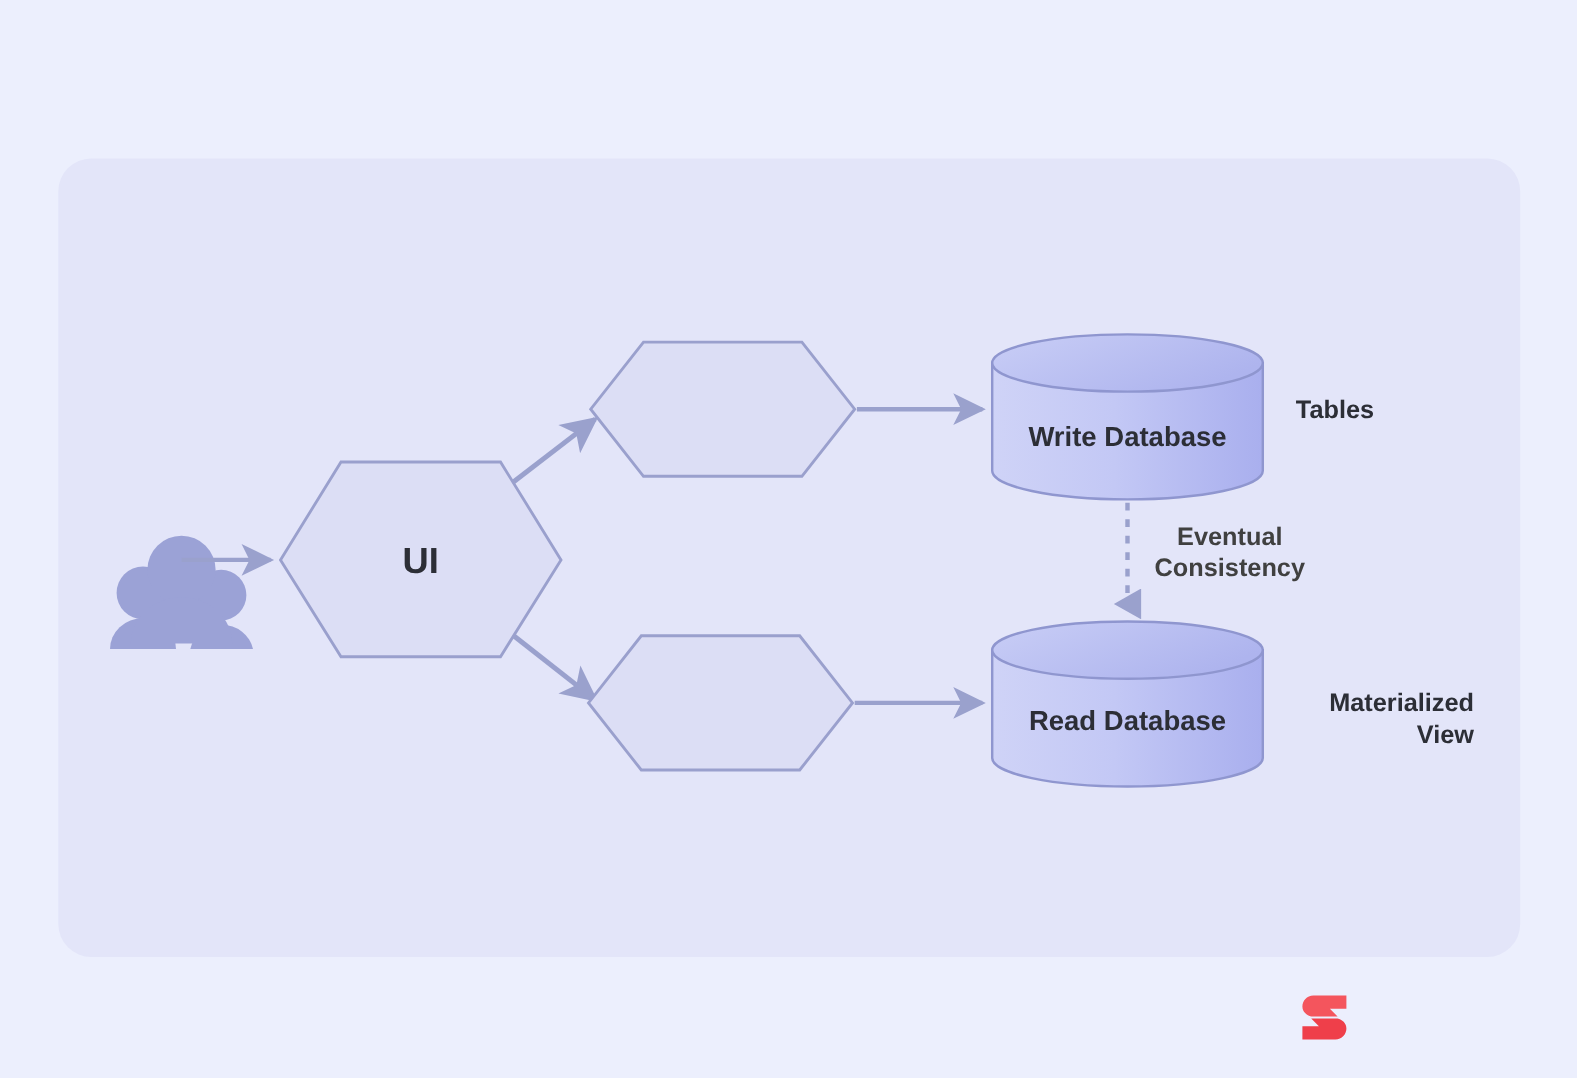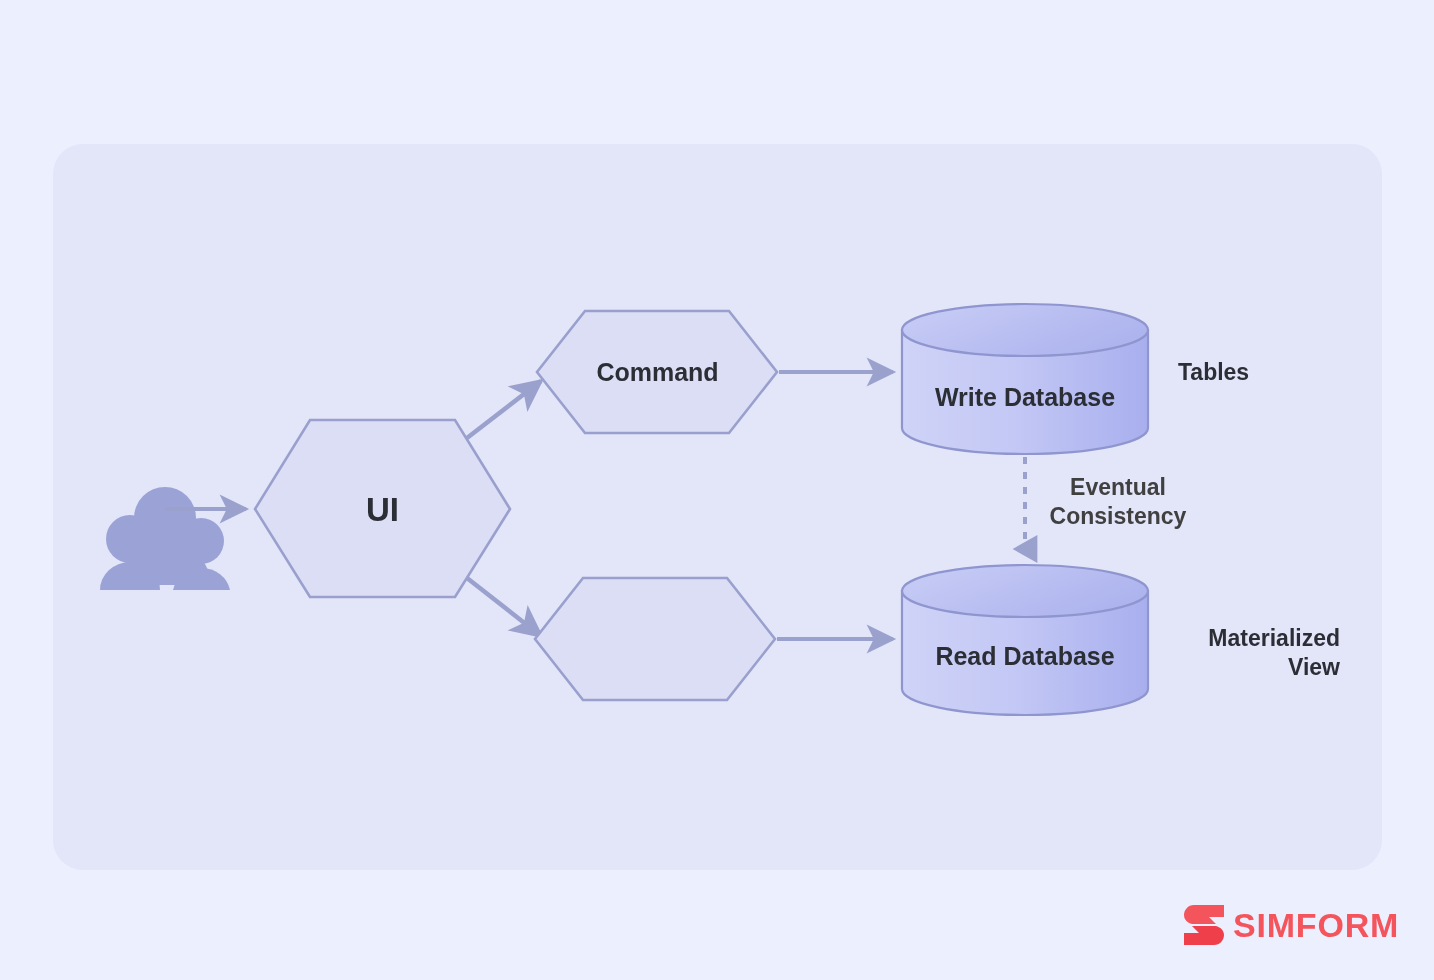--- a/index.html
+++ b/index.html
@@ -173,32 +173,30 @@
     </g>
 
     <line x1="1025" y1="457" x2="1025" y2="549" stroke="#9aa1cd" stroke-width="4" stroke-dasharray="7 8" marker-end="url(#arrowhead-dashed)"></line>
 
     <g>
       <path d="M902,591 L902,689 A123,26 0 0 0 1148,689 L1148,591 Z" fill="url(#cylBody)" stroke="#8f96cf" stroke-width="2.2"></path>
       <ellipse cx="1025" cy="591" rx="123" ry="26" fill="url(#cylTop)" stroke="#8f96cf" stroke-width="2.2"></ellipse>
     </g>
   </svg>
 
-  <div class="node-label lbl-command">Command</div>
   <div class="node-label lbl-ui">UI</div>
   <div class="node-label lbl-writedb">Write Database</div>
   <div class="node-label lbl-readdb">Read Database</div>
 
   <div class="side-label lbl-tables">Tables</div>
   <div class="side-label lbl-matview">Materialized
 View</div>
   <div class="lbl-eventual">Eventual
 Consistency</div>
 
   <div class="logo">
     <svg class="logo-mark" viewBox="0 0 42 46" xmlns="http://www.w3.org/2000/svg">
       <path d="M33,3 L11,3 C5,3 1,8 1,13 C1,18 5,21 9,22 L33,22 L26,15 L41,15 L41,3 Z" fill="#f4555d"></path>
       <path d="M9,43 L31,43 C37,43 41,38 41,33 C41,28 37,25 33,24 L9,24 L16,31 L1,31 L1,43 Z" fill="#ef3f4a"></path>
     </svg>
-    <span class="logo-text">SIMFORM</span>
   </div>
 
 </div>
 
 </body></html>

